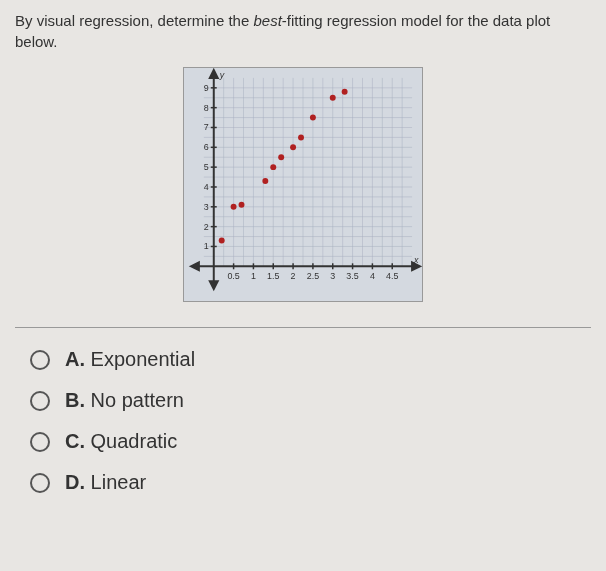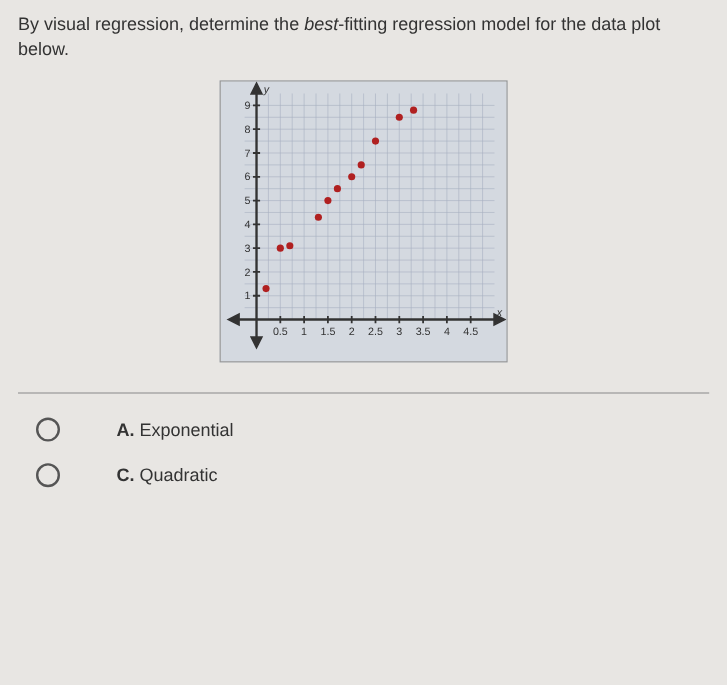--- a/index.html
+++ b/index.html
@@ -47,22 +47,21 @@
     }
     .radio-circle {
       width: 20px;
       height: 20px;
       border: 2px solid #555;
       border-radius: 50%;
       margin-right: 15px;
       flex-shrink: 0;
     }
     .option-label {
-      font-size: 15px;
-      margin-left: 32px;
+      font-size: 20px;
     }
     .option-letter {
       font-weight: bold;
     }
   </style>
 </head>
 <body>
 
 <div class="question-text">
   <span>By visual regression, determine the </span><em>best</em><span>-fitting regression model for the data plot below.</span>
@@ -193,17 +192,31 @@
   <div class="option">
     <div class="radio-circle"></div>
     <span class="option-label">
       <span class="option-letter">A.</span>
       <span>Exponential</span>
     </span>
   </div>
   <div class="option">
     <div class="radio-circle"></div>
     <span class="option-label">
+      <span class="option-letter">B.</span>
+      <span>No pattern</span>
+    </span>
+  </div>
+  <div class="option">
+    <div class="radio-circle"></div>
+    <span class="option-label">
       <span class="option-letter">C.</span>
       <span>Quadratic</span>
     </span>
   </div>
+  <div class="option">
+    <div class="radio-circle"></div>
+    <span class="option-label">
+      <span class="option-letter">D.</span>
+      <span>Linear</span>
+    </span>
+  </div>
 </div>
 
 </body></html>

